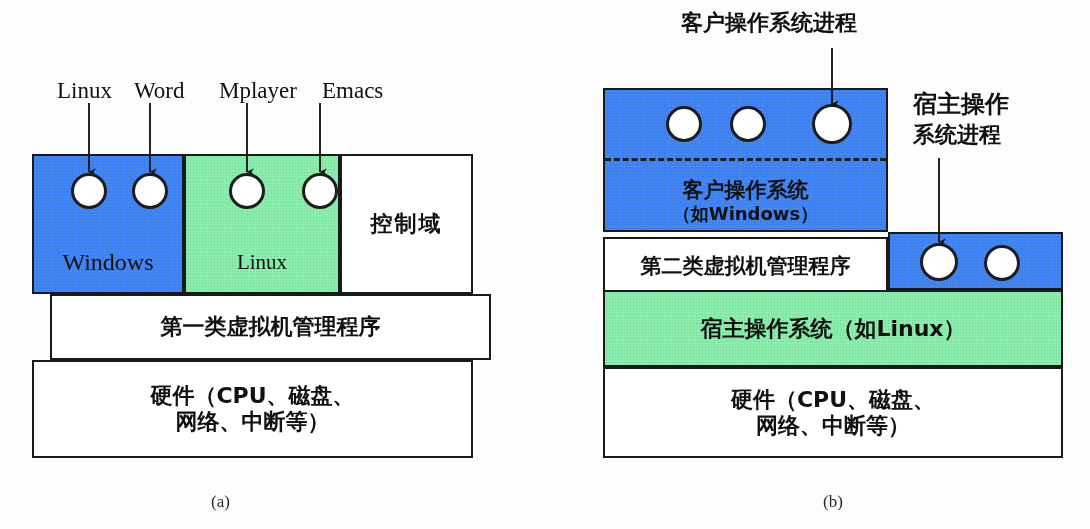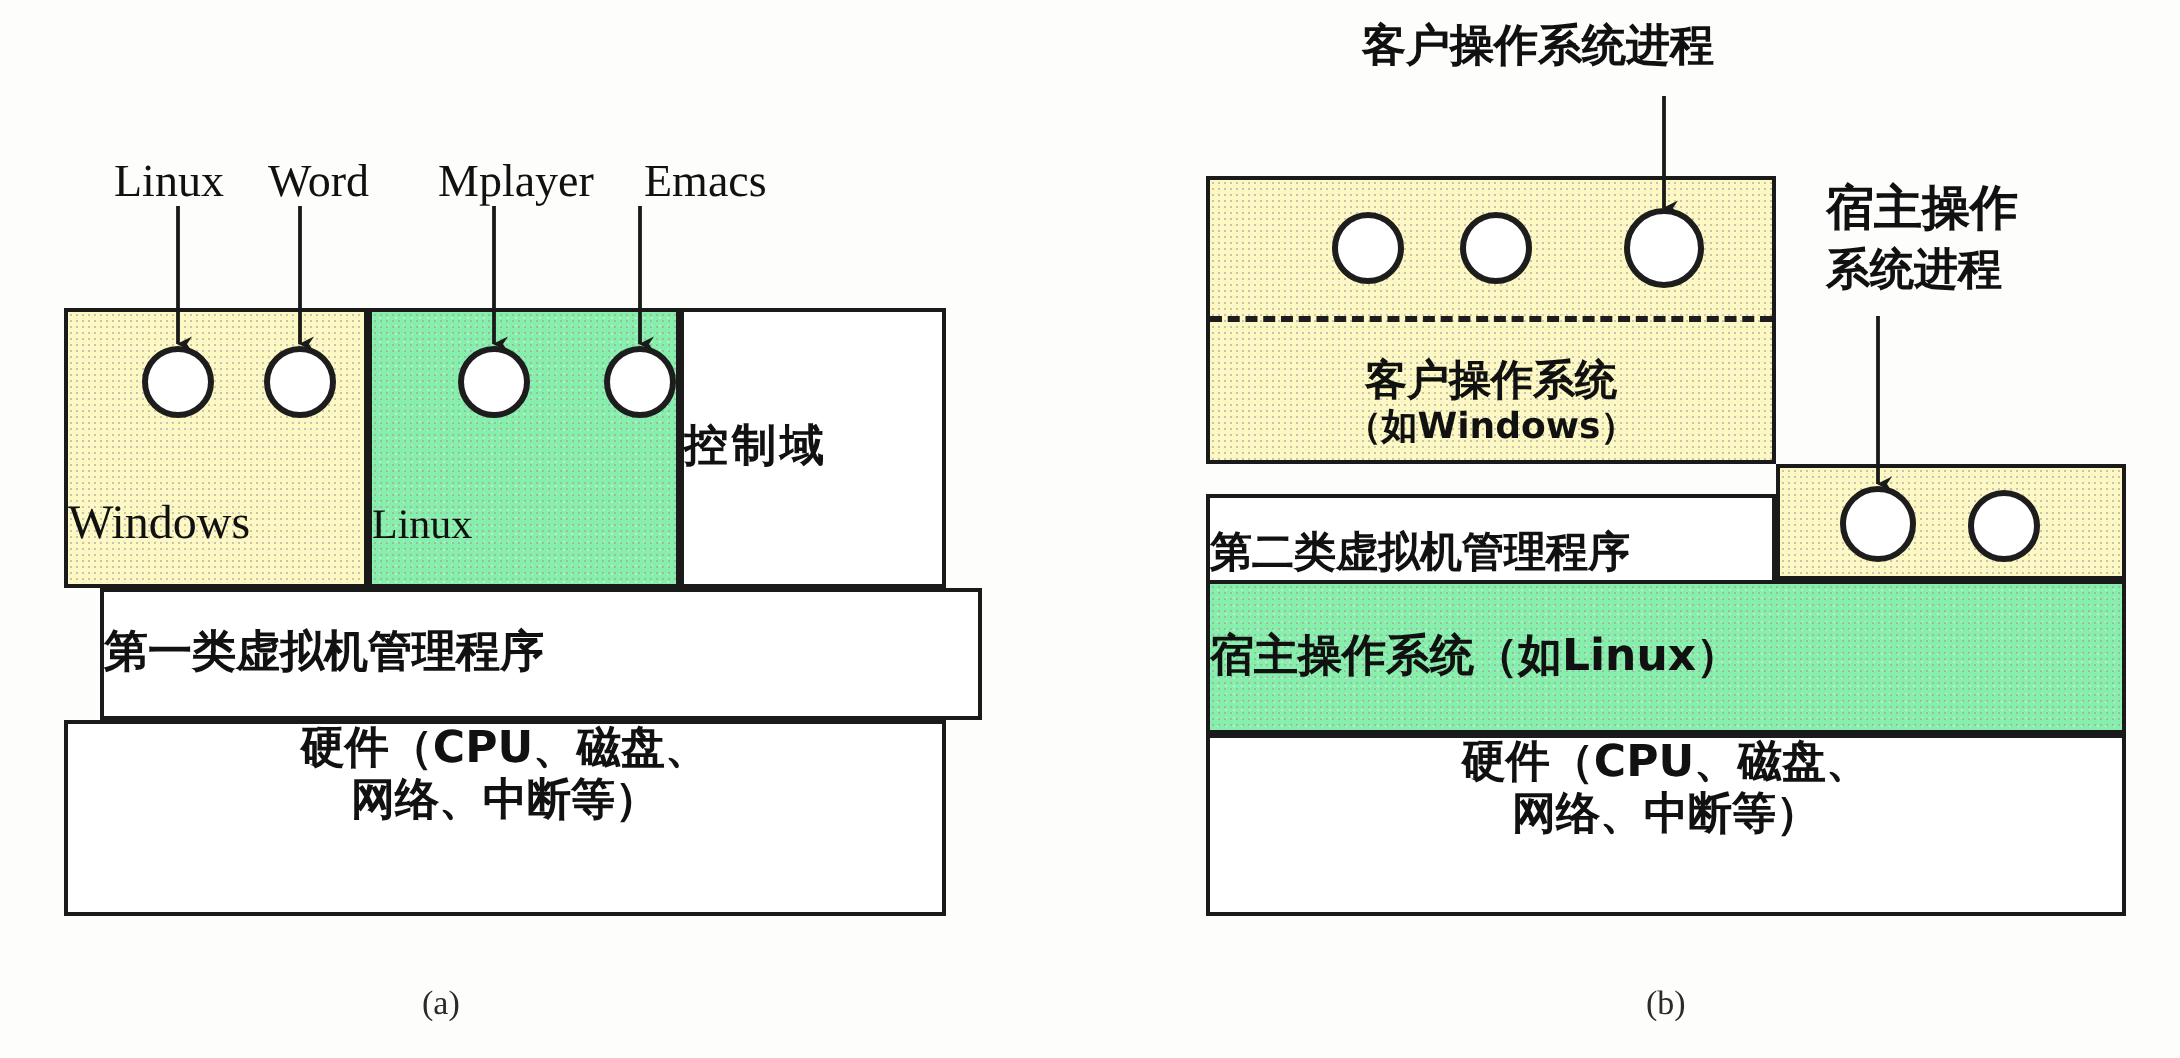--- a/index.html
+++ b/index.html
@@ -23,25 +23,26 @@
     inset: 0;
   }
 
   
   .box {
     position: absolute;
     box-sizing: border-box;
     border: 2px solid #1a1a1a;
     display: flex;
     align-items: center;
+    justify-content: center;
     text-align: center;
     line-height: 1.18;
   }
   .fill-white  { background: #ffffff; }
-  .fill-light  { background: #fef9c3; }
+  .fill-light  { background: #3b82f6; }
   .fill-dark   { background: #86efac; }
 
   
   .speckle::after {
     content: "";
     position: absolute;
     inset: 0;
     pointer-events: none;
     background-image:
       radial-gradient(#9a9a9a 0.6px, transparent 0.7px),
@@ -147,21 +148,21 @@
     <span class="blk-text cn" style="font-size:21px;">客户操作系统</span>
     <span class="blk-text cn" style="font-size:18px;">（如Windows）</span>
   </div>
 
   <div class="dashed-divider" style="left:605px; top:158px; width:281px;"></div>
 
   <div class="proc" style="left:666px; top:106px; width:36px; height:36px;"></div>
   <div class="proc" style="left:730px; top:106px; width:36px; height:36px;"></div>
   <div class="proc" style="left:812px; top:104px; width:40px; height:40px;"></div>
 
-  <div class="box fill-white" style="left:603px; top:247px; width:285px; height:58px;">
+  <div class="box fill-white" style="left:603px; top:237px; width:285px; height:58px;">
     <span class="blk-text cn" style="font-size:21px;">第二类虚拟机管理程序</span>
   </div>
 
   <div class="box fill-light speckle" style="left:888px; top:232px; width:175px; height:58px;"></div>
 
   <div class="proc" style="left:920px; top:243px; width:38px; height:38px;"></div>
   <div class="proc" style="left:984px; top:245px; width:36px; height:36px;"></div>
 
   <div class="box fill-dark speckle" style="left:603px; top:290px; width:460px; height:77px;">
     <span class="blk-text cn" style="font-size:22px;">宿主操作系统（如Linux）</span>

